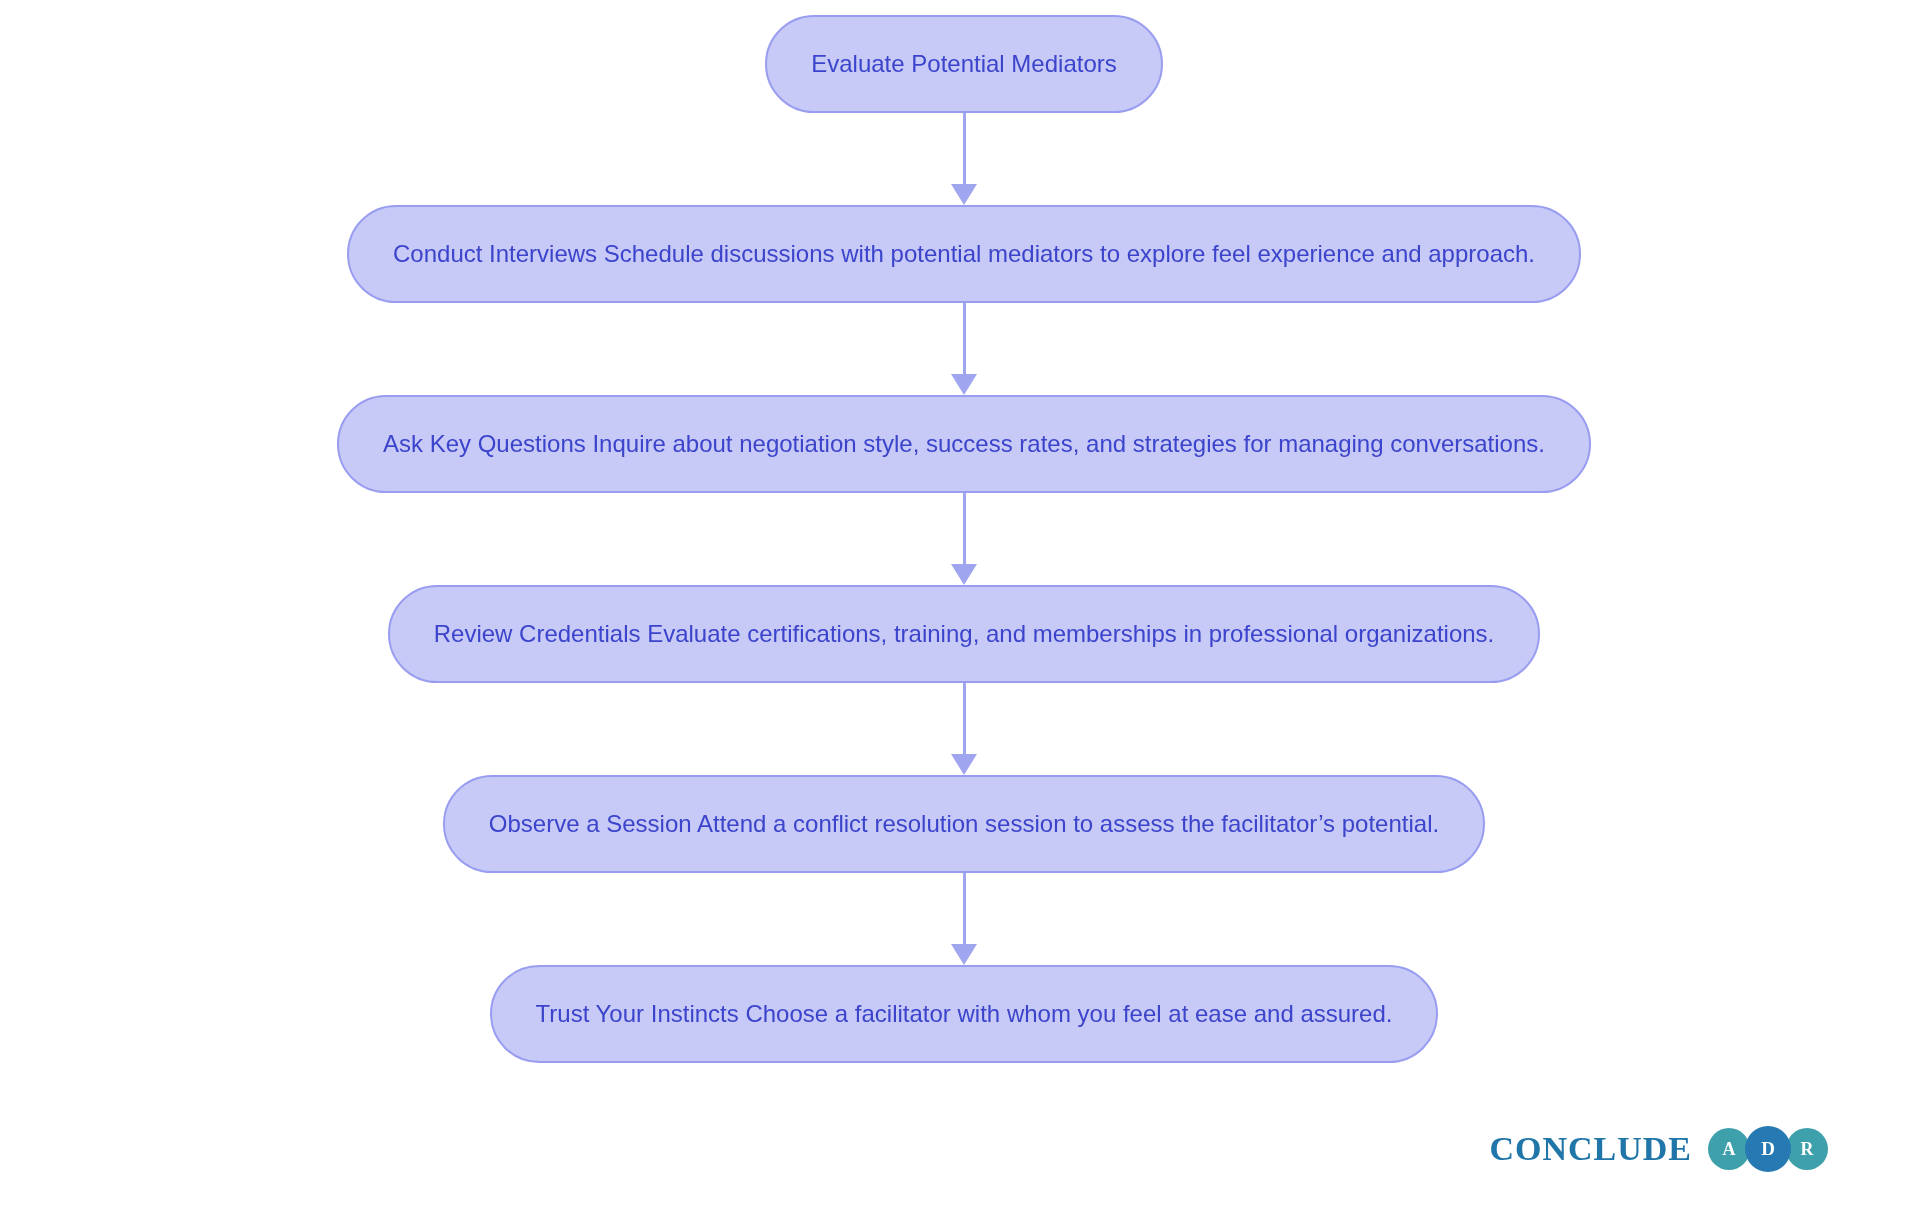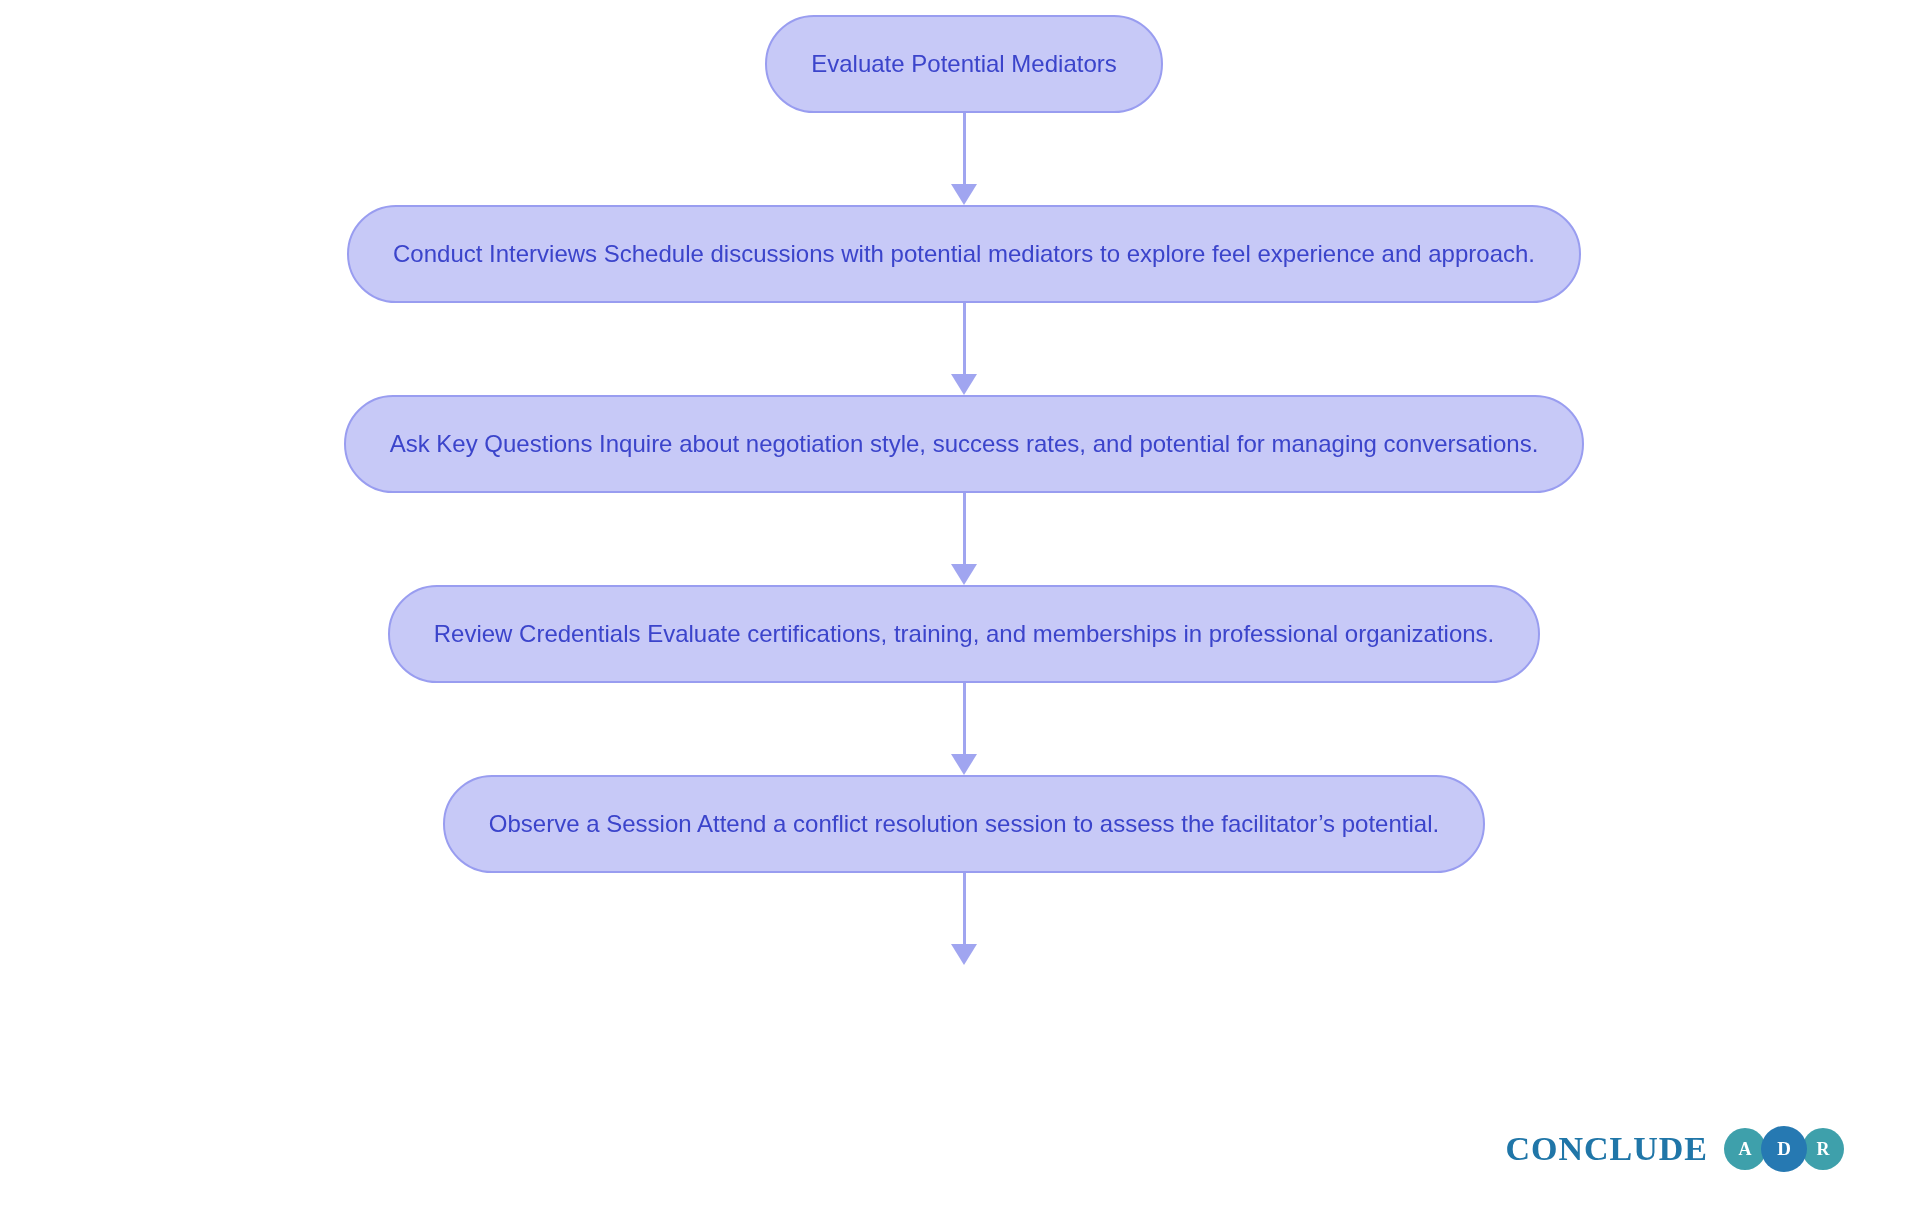--- a/index.html
+++ b/index.html
@@ -60,21 +60,21 @@
     width: 0;
     height: 0;
     border-left: 13px solid transparent;
     border-right: 13px solid transparent;
     border-top: 21px solid var(--arrow);
     margin-top: -1px;
   }
   .logo {
     position: absolute;
     top: 1126px;
-    right: 76px;
+    right: 92px;
     display: flex;
     align-items: center;
     gap: 16px;
   }
   .wordmark {
     font-family: "Liberation Serif", "DejaVu Serif", serif;
     font-weight: bold;
     font-size: 34px;
     letter-spacing: 1px;
     color: var(--wordmark);
@@ -125,21 +125,21 @@
     <div class="node">
       <span>Conduct Interviews Schedule discussions with potential mediators to explore feel experience and approach.</span>
     </div>
 
     <div class="arrow">
       <div class="shaft"></div>
       <div class="head"></div>
     </div>
 
     <div class="node">
-      <span>Ask Key Questions Inquire about negotiation style, success rates, and potential for managing conversations.</span>
+      <span>Ask Key Questions Inquire about negotiation style, success rates, and strategies for managing conversations.</span>
     </div>
 
     <div class="arrow">
       <div class="shaft"></div>
       <div class="head"></div>
     </div>
 
     <div class="node">
       <span>Review Credentials Evaluate certifications, training, and memberships in professional organizations.</span>
     </div>
@@ -151,20 +151,23 @@
 
     <div class="node">
       <span>Observe a Session Attend a conflict resolution session to assess the facilitator’s potential.</span>
     </div>
 
     <div class="arrow">
       <div class="shaft"></div>
       <div class="head"></div>
     </div>
 
+    <div class="node">
+      <span>Trust Your Instincts Choose a facilitator with whom you feel at ease and assured.</span>
+    </div>
 
   </div>
 
   <div class="logo">
     <span class="wordmark">CONCLUDE</span>
     <div class="badges">
       <div class="badge" style="background: rgb(62, 160, 171);">A</div>
       <div class="badge mid" style="background: rgb(38, 121, 178);">D</div>
       <div class="badge" style="background: rgb(62, 160, 171);">R</div>
     </div>

